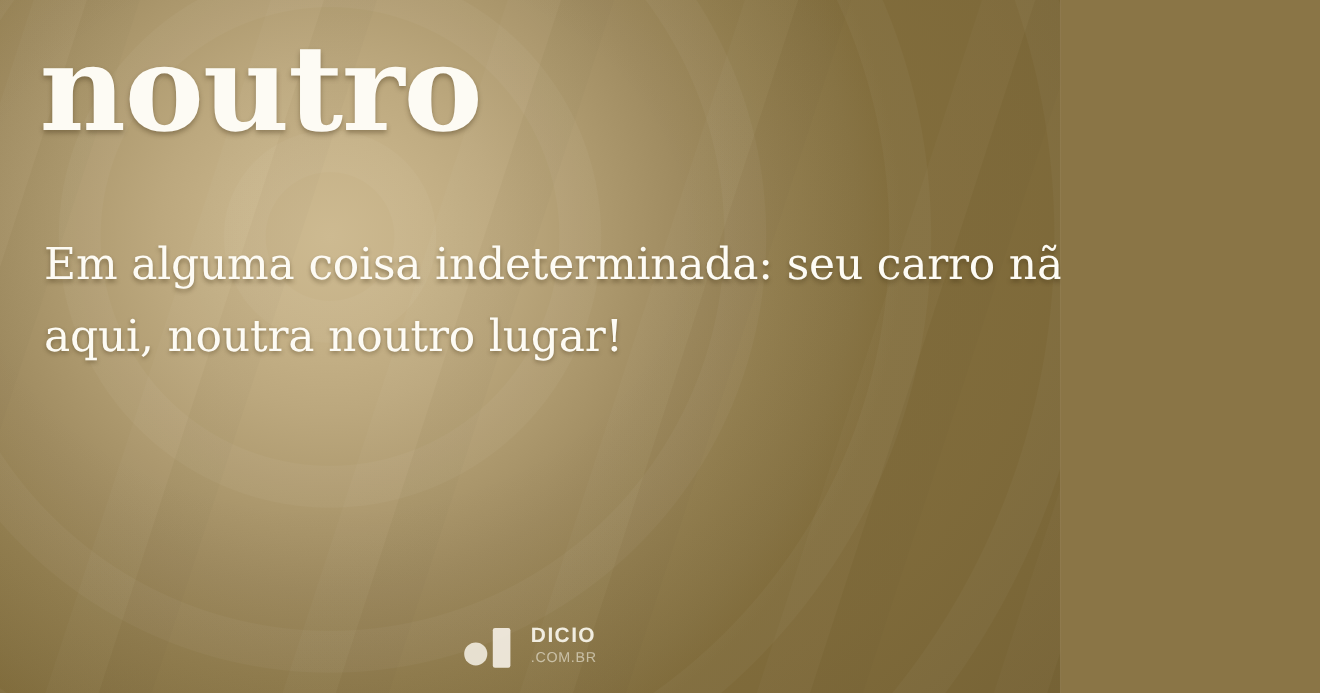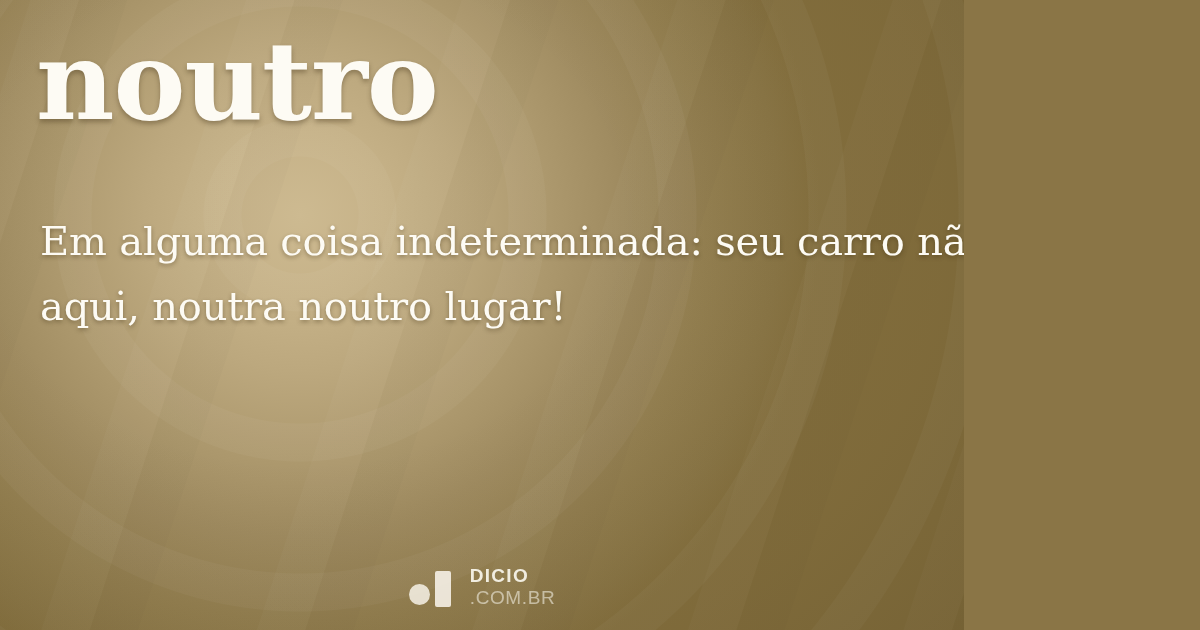--- a/index.html
+++ b/index.html
@@ -144,21 +144,21 @@
   .logo-name {
     font-family: "Liberation Sans", sans-serif;
     font-weight: 700;
     font-size: 19px;
     letter-spacing: 1.3px;
     color: rgba(252,249,241,0.90);
   }
   .logo-tld {
     font-family: "Liberation Sans", sans-serif;
     font-weight: 400;
-    font-size: 19px;
+    font-size: 13px;
     letter-spacing: 0.6px;
     color: rgba(252,249,241,0.55);
     margin-top: 3px;
   }
 </style>
 </head>
 <body>
 
 <div id="card">
 

